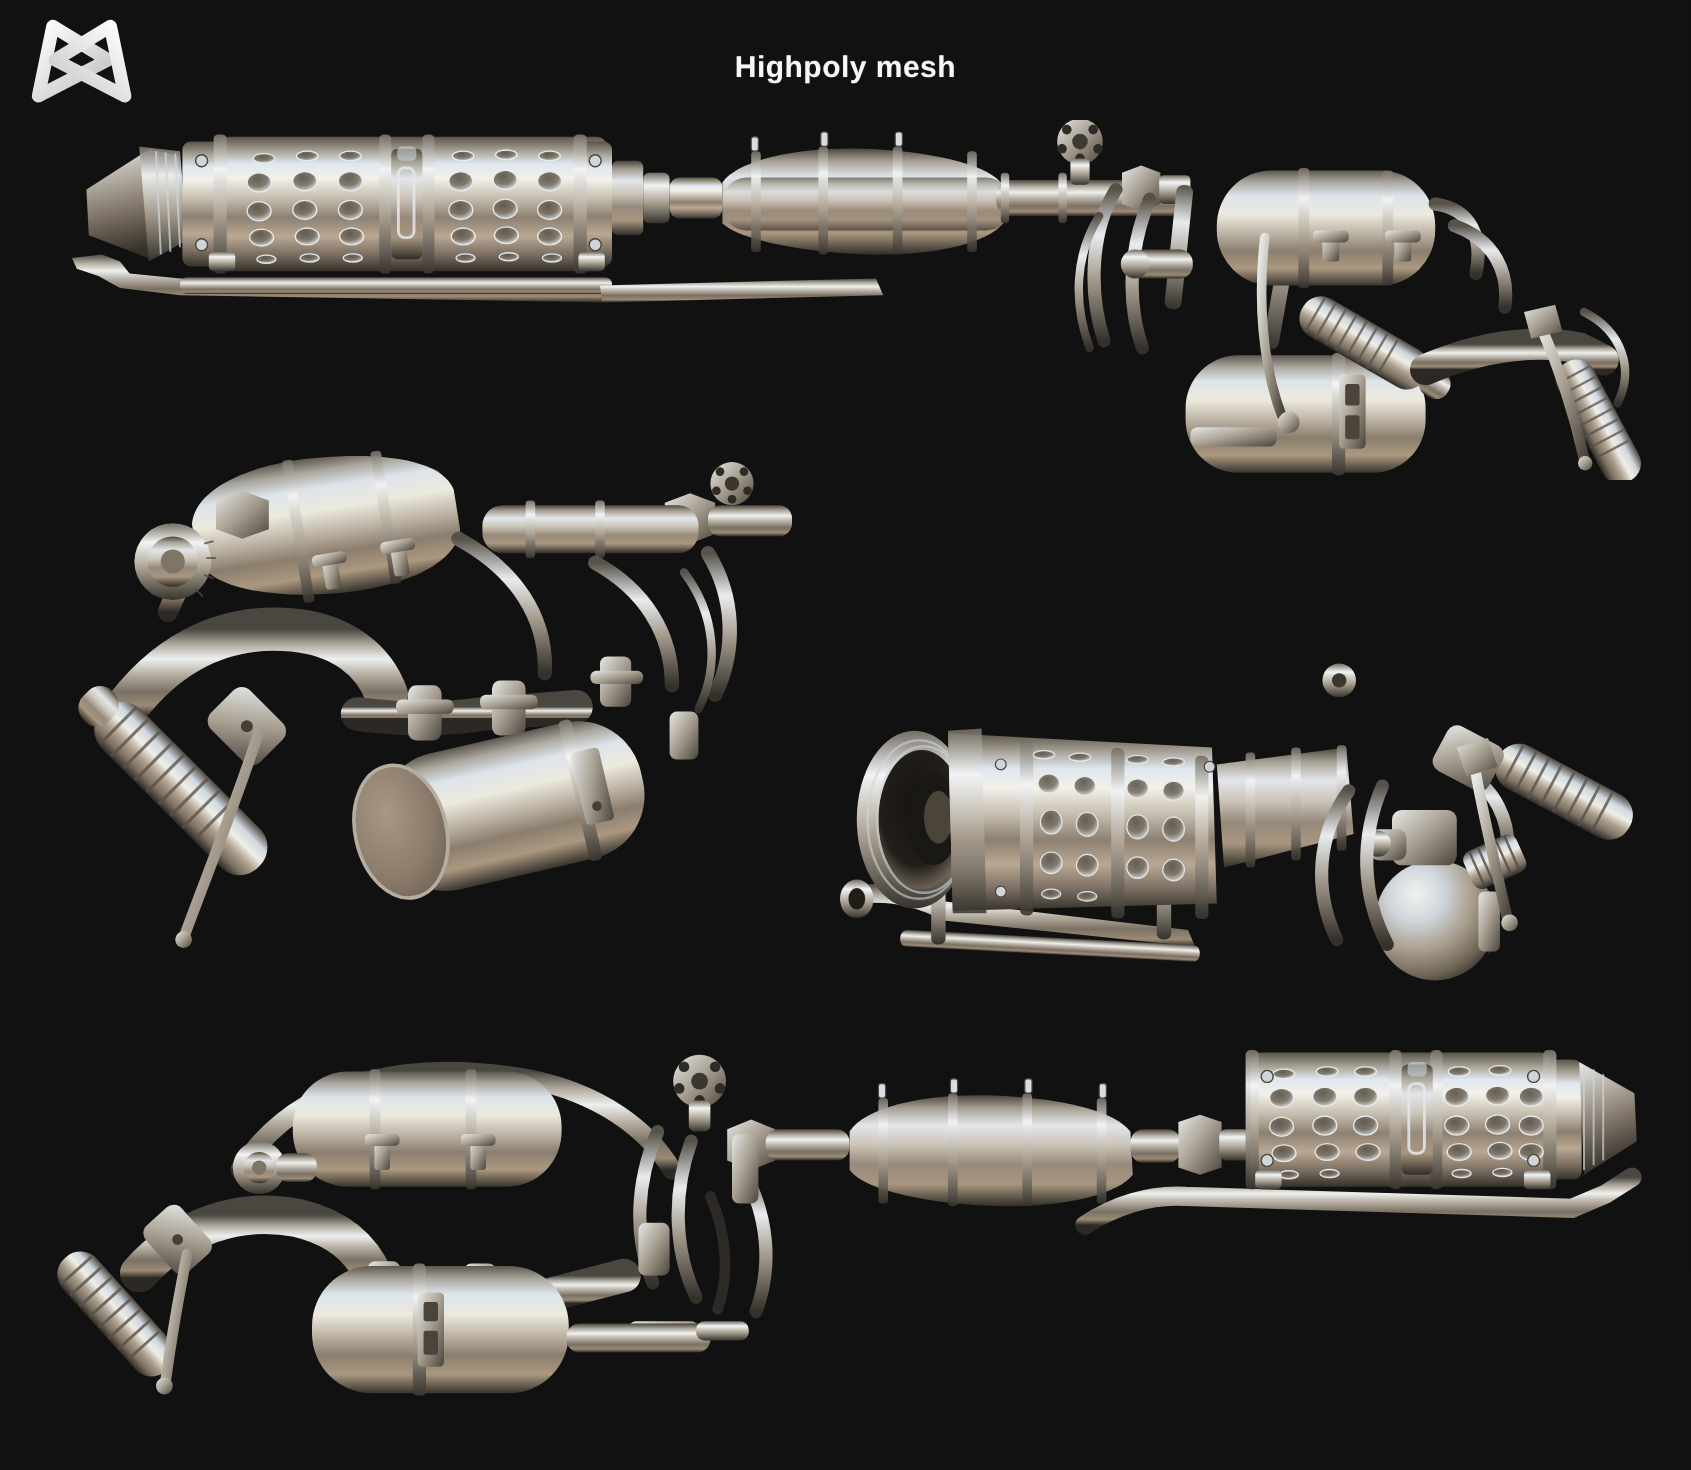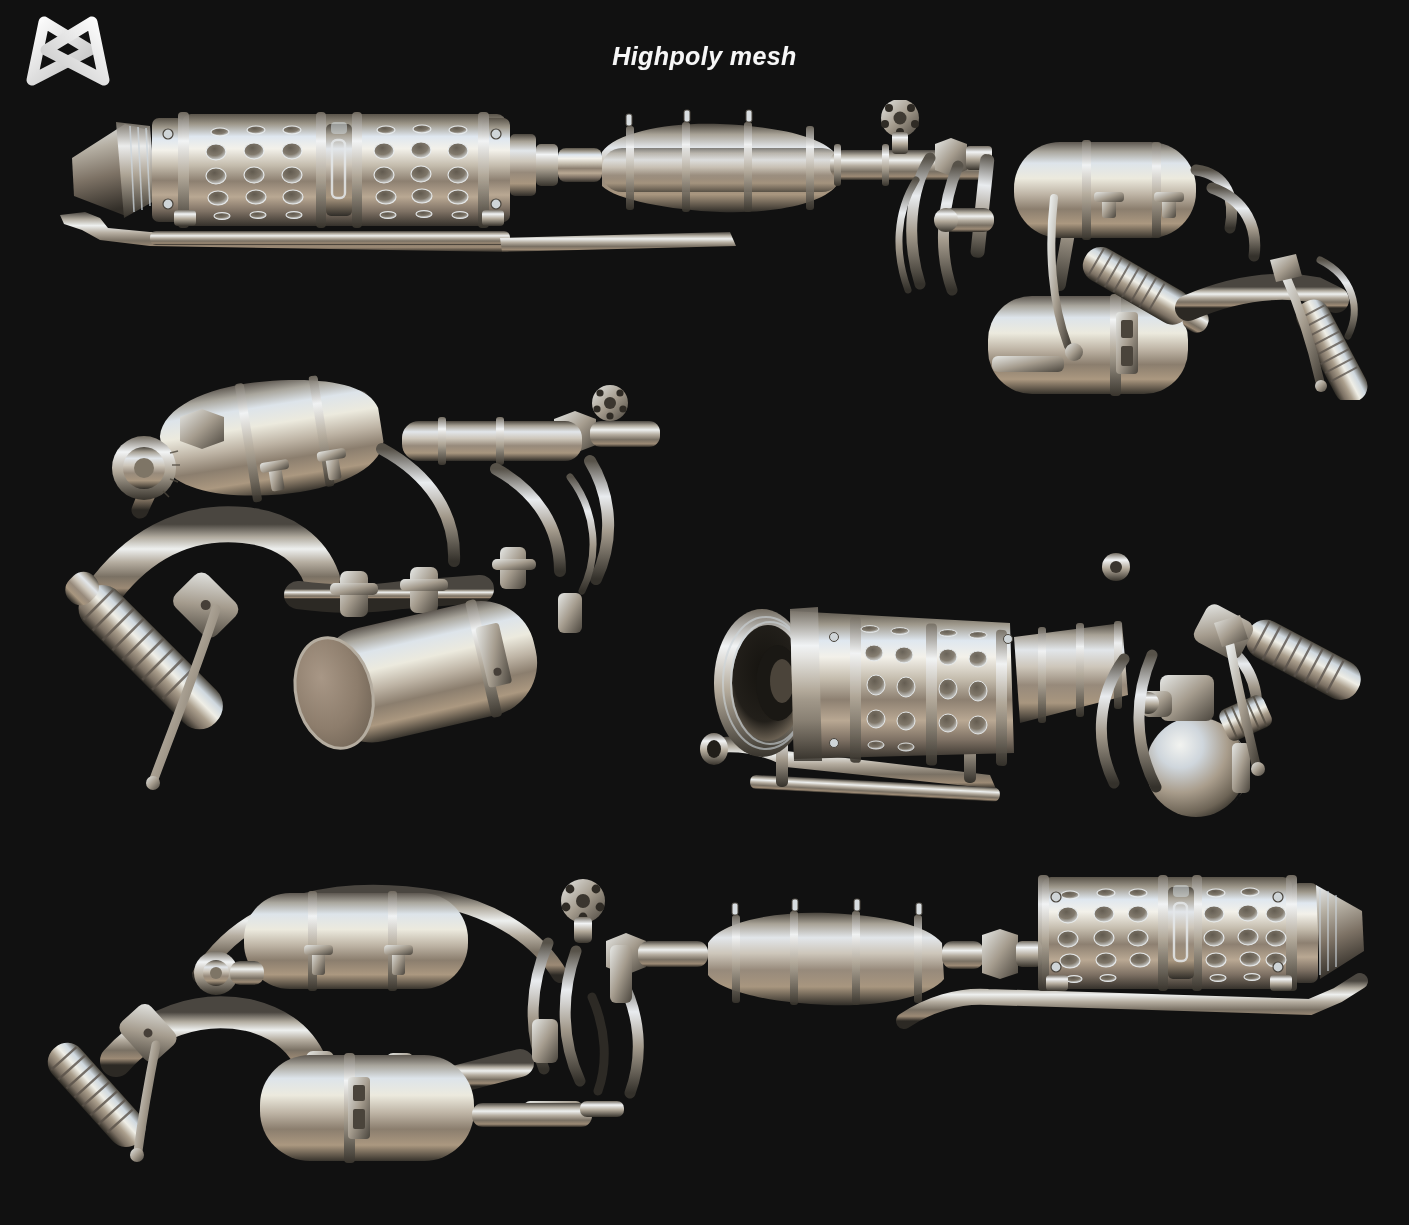--- a/index.html
+++ b/index.html
@@ -14,21 +14,20 @@
   
   #logo{position:absolute;left:18px;top:12px;width:100px;height:78px;}
 
   
   #title{
     position:absolute;left:0;top:42px;width:1409px;
     text-align:center;
     color:#f7f7f7;
     font-size:25px;
     font-weight:bold;
-    font-style:italic;
     letter-spacing:.4px;
     font-family:"Liberation Sans", sans-serif;
     text-shadow:0 0 1px rgba(255,255,255,.25);
   }
 
   
   .viewport{position:absolute;}
   #view-top      {left:30px;  top:100px;  width:1370px; height:300px;}
   #view-midleft  {left:30px;  top:365px;  width:640px;  height:490px;}
   #view-midright {left:690px; top:545px;  width:700px;  height:300px;}

